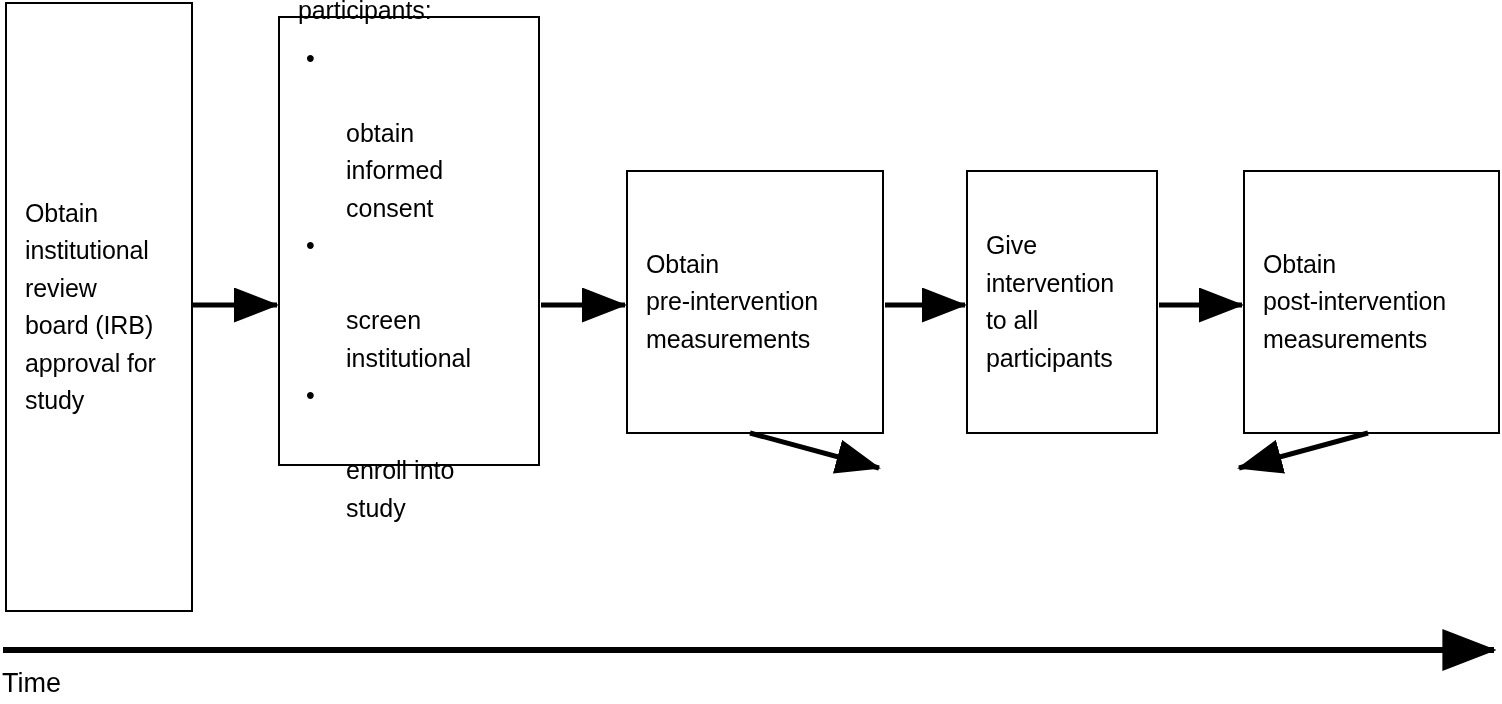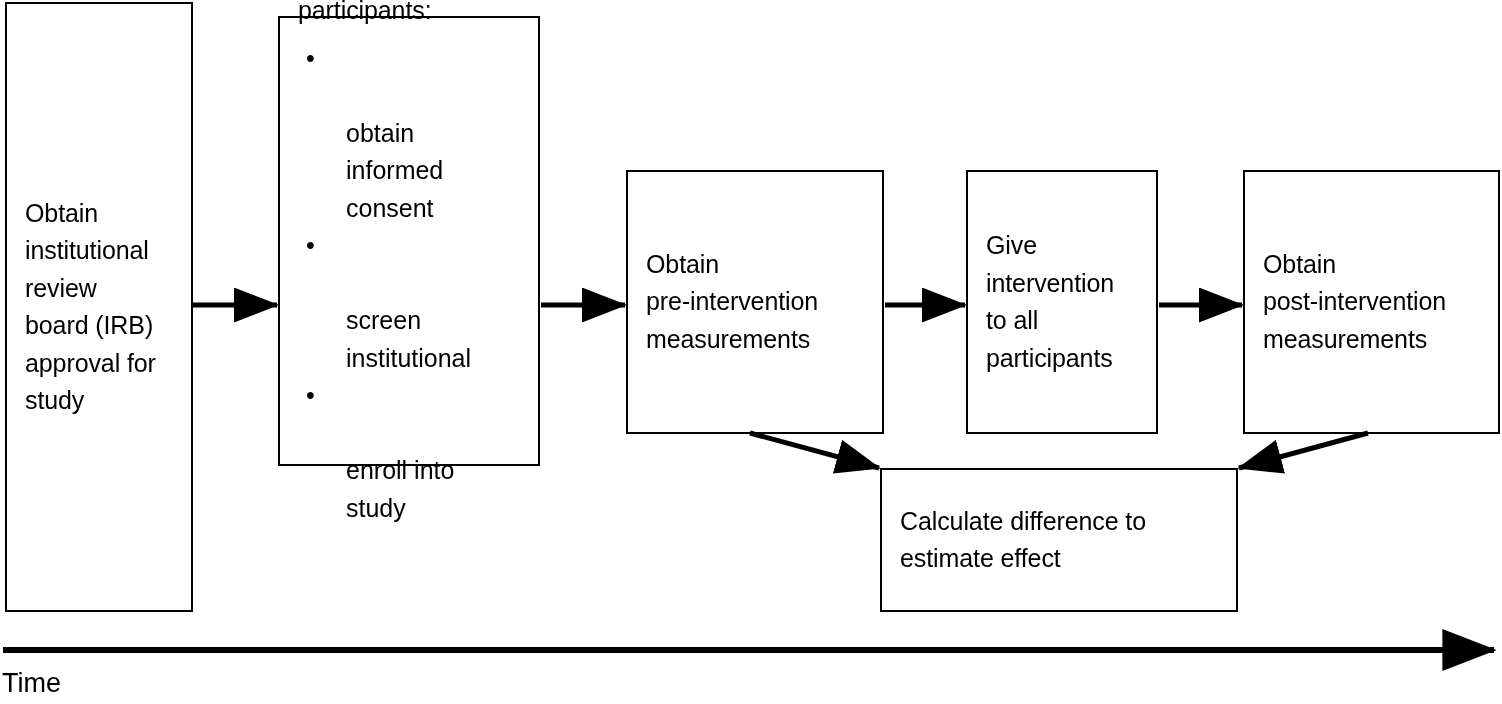--- a/index.html
+++ b/index.html
@@ -119,24 +119,20 @@
 to all
 participants</div>
   </div>
 
   <div class="node" style="left:1243px; top:170px; width:257px; height:264px;">
     <div class="node-text">Obtain
 post-intervention
 measurements</div>
   </div>
 
-  <div class="node" style="left:880px; top:468px; width:358px; height:144px;">
-    <div class="node-text">Calculate difference to
-estimate effect</div>
-  </div>
 
   <svg class="overlay" viewBox="0 0 1502 704" xmlns="http://www.w3.org/2000/svg">
     <defs>
       <marker id="arrowhead" markerWidth="9" markerHeight="7" refX="8.6" refY="3.5" orient="auto" markerUnits="strokeWidth">
         <polygon points="0 0, 9 3.5, 0 7" fill="#000000"></polygon>
       </marker>
     </defs>
 
     <line x1="193" y1="305" x2="277" y2="305" stroke="#000000" stroke-width="5" marker-end="url(#arrowhead)"></line>
 

